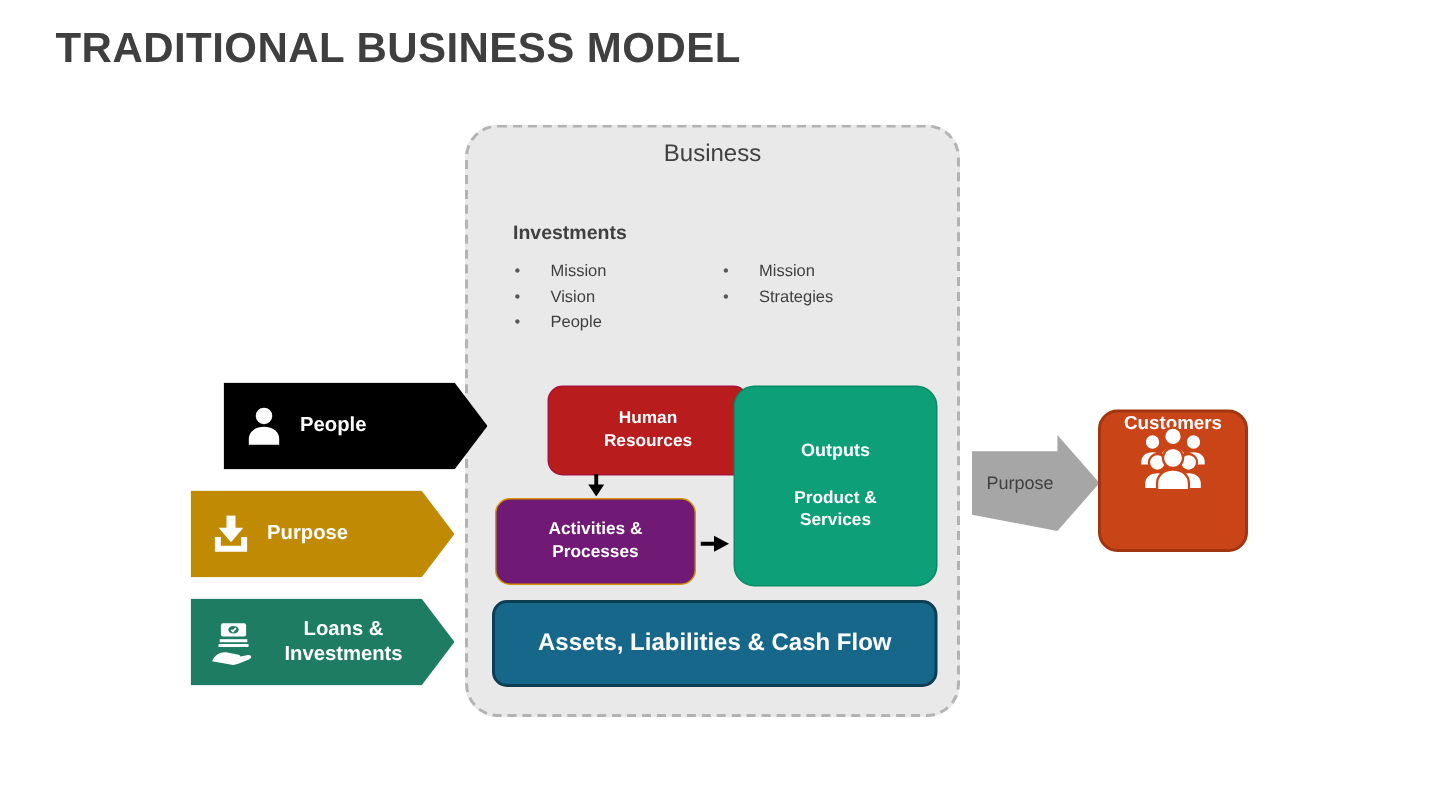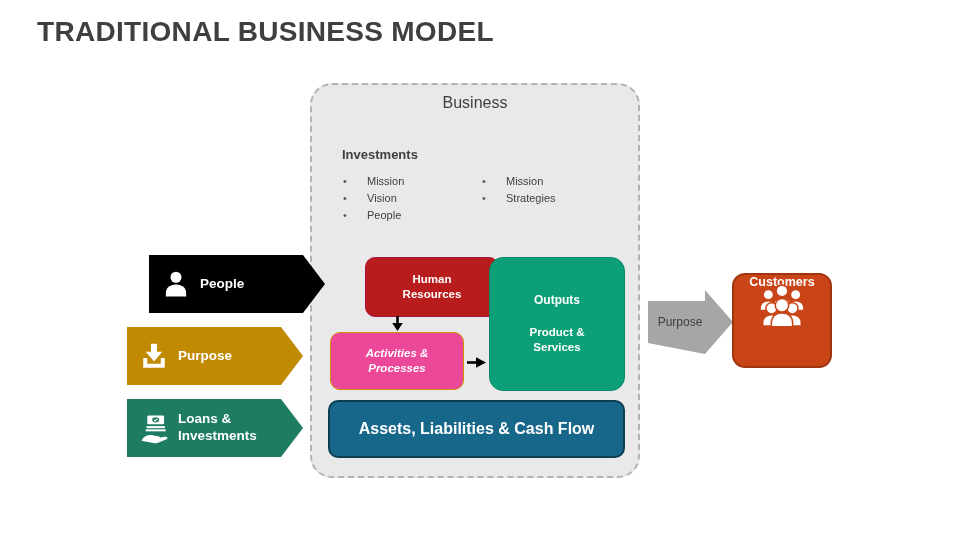--- a/index.html
+++ b/index.html
@@ -43,21 +43,21 @@
   
   .banner{
     left:127px;width:176px;height:58px;color:#fff;
     clip-path:polygon(0 0, calc(100% - 22px) 0, 100% 50%, calc(100% - 22px) 100%, 0 100%);
   }
   .banner .b-icon{position:absolute;left:12px;top:50%;transform:translateY(-50%);line-height:0;}
   .banner .b-label{position:absolute;left:51px;top:50%;transform:translateY(-50%);
                    font-size:13.5px;font-weight:bold;line-height:1.25;width:102px;}
   .banner-people{top:255px;}
   .banner-inputs{top:327px;}
-  .banner-loans{top:399px;}
+  .banner-loans{top:399px;text-align:center;}
 
   
   .channels{
     left:648px;top:290px;width:85px;height:64px;
     clip-path:polygon(0 17%, 67% 17%, 67% 0, 100% 50%, 67% 100%, 0 83%);
   }
   .channels-label{position:absolute;left:4px;width:56px;top:50%;transform:translateY(-50%);
                   text-align:center;font-size:12px;color:#404040;}
 
   
@@ -111,21 +111,21 @@
       <span>Human Resources</span>
     </div>
 
     <div class="abs conn" style="left:79px;top:231px;">
       <svg width="13" height="15" viewBox="0 0 13 15">
         <path d="M6.5 0 V8" stroke="#000" stroke-width="2.6"></path>
         <path d="M1.2 7 L11.8 7 L6.5 15 Z" fill="#000"></path>
       </svg>
     </div>
 
-    <div class="abs node act-box" style="background-color: #ec4899; border-color: rgb(210, 146, 2); font-style: italic;">
+    <div class="abs node act-box" style="background-color: #701a75; border-color: rgb(210, 146, 2);">
       <span>Activities &amp; Processes</span>
     </div>
 
     <div class="abs conn" style="left:155px;top:271px;">
       <svg width="19" height="13" viewBox="0 0 19 13">
         <path d="M0 6.5 H10" stroke="#000" stroke-width="2.6"></path>
         <path d="M9 1.2 L9 11.8 L19 6.5 Z" fill="#000"></path>
       </svg>
     </div>
 

